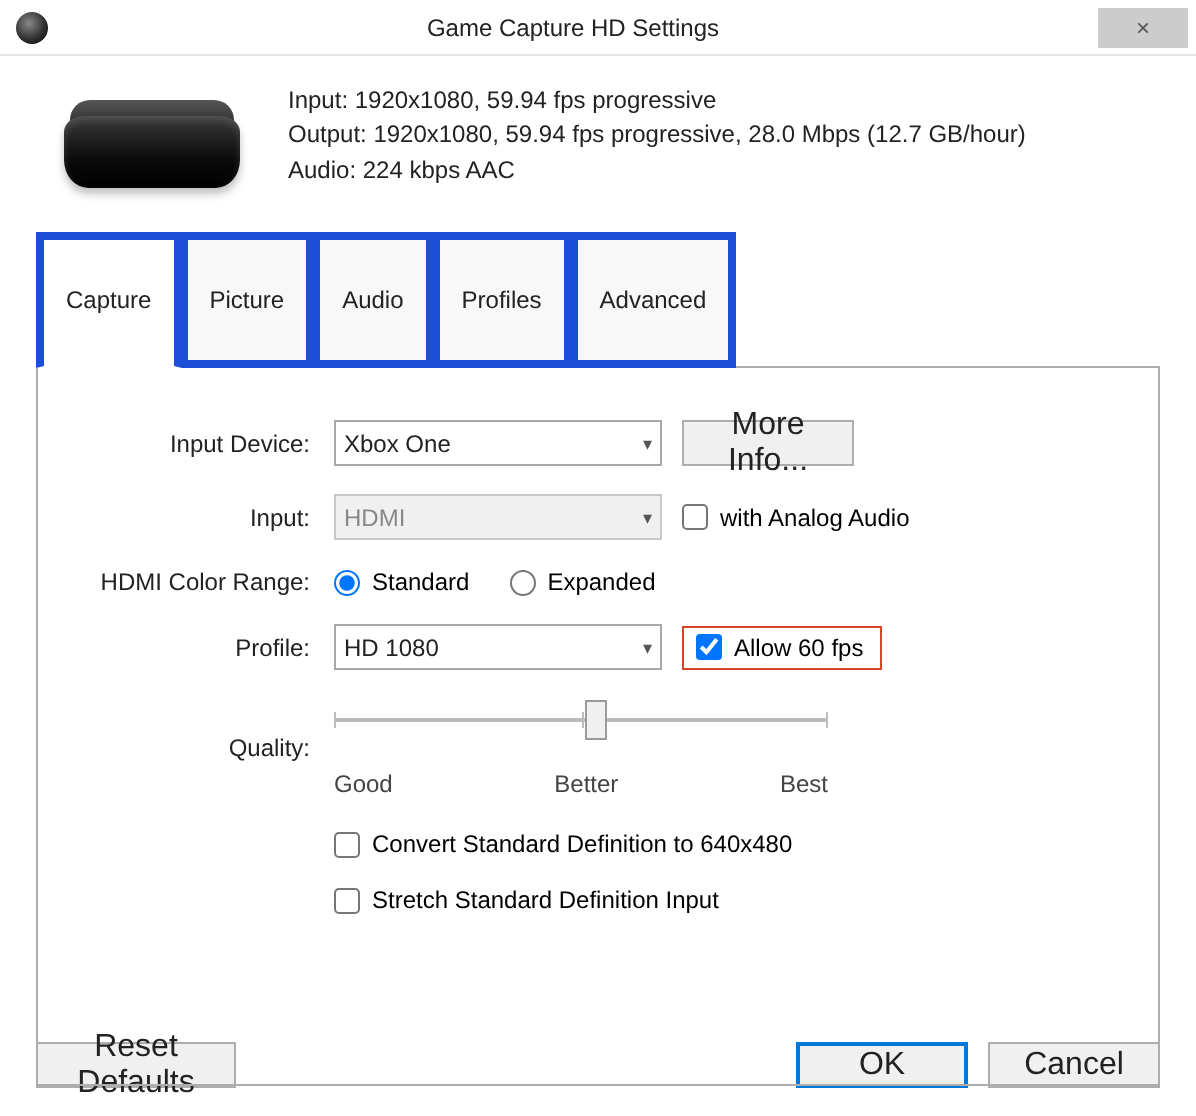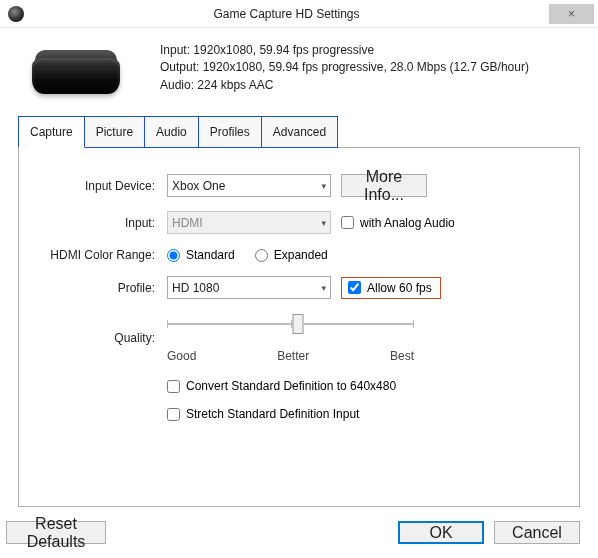--- a/index.html
+++ b/index.html
@@ -5,28 +5,28 @@
 * { box-sizing: border-box; margin: 0; padding: 0; font-family: "Segoe UI", Tahoma, sans-serif; font-size: 12px; }
 body { background: #fff; width: 598px; height: 558px; overflow: hidden; }
 
 .titlebar { height: 28px; background: #fff; border-bottom: 1px solid #e5e5e5; display: flex; align-items: center; position: relative; }
 .titlebar .appicon { width: 16px; height: 16px; margin-left: 8px; border-radius: 50%; background: radial-gradient(circle at 40% 35%, #888 0%, #333 55%, #000 100%); }
 .titlebar .title { flex: 1; text-align: center; font-size: 12px; color: #222; }
 .titlebar .closebtn { width: 45px; height: 20px; margin-right: 4px; background: #ccc; display: flex; align-items: center; justify-content: center; color: #555; font-size: 11px; cursor: default; }
 
 .content { padding: 14px 18px 12px 18px; }
 
-.summary { display: flex; gap: 38px; margin-bottom: 18px; padding-left: 14px; }
+.summary { display: flex; gap: 22px; margin-bottom: 18px; padding-left: 14px; }
 .deviceimg { width: 90px; height: 54px; position: relative; margin-top: 2px; }
 .deviceimg .body { position: absolute; left: 0; top: 14px; width: 88px; height: 36px; background: linear-gradient(180deg,#3a3a3a 0%, #0b0b0b 60%, #000 100%); border-radius: 10px 10px 12px 12px / 8px 8px 14px 14px; box-shadow: inset 0 2px 4px rgba(255,255,255,0.15), 0 3px 4px rgba(0,0,0,0.25); }
 .deviceimg .top { position: absolute; left: 3px; top: 6px; width: 82px; height: 20px; background: linear-gradient(180deg,#555 0%, #1b1b1b 100%); border-radius: 10px 10px 8px 8px / 10px 10px 6px 6px; }
 .summary-lines { line-height: 1.45; color: #222; }
 
 .tabstrip { display: flex; position: relative; z-index: 2; }
-.tab { padding: 8px 11px; border: 1px solid #1d4ed8; background: #fff; margin-right: -1px; color: #222; cursor: default; text-align: center; }
+.tab { padding: 23px 11px; border: 4px solid #1d4ed8; background: #fff; margin-right: -1px; color: #222; cursor: default; text-align: center; }
 .tab.active { border-bottom: 1px solid #fff; position: relative; }
 .tab.inactive { background: #f8f8f8; }
 .tabpanel { border: 1px solid #adadad; margin-top: -1px; padding: 26px 20px 30px 20px; position: relative; z-index: 1; height: 360px; }
 
 .row { display: flex; align-items: center; margin-bottom: 14px; }
 .rowlabel { width: 128px; text-align: right; padding-right: 12px; color: #222; }
 .rowctrl { display: flex; align-items: center; gap: 10px; border-radius: 11px; }
 
 select, .select-fake { width: 164px; height: 23px; border: 1px solid #a8a8a8; background: #fff; padding: 0 4px; font-size: 12px; color: #222; }
 select:disabled, .select-fake.disabled { background: #f0f0f0; color: #888; border-color: #c8c8c8; }
@@ -43,21 +43,21 @@
 .radiogrp input { width: 13px; height: 13px; }
 
 .highlight { border: 1px solid #d24726; padding: 3px 8px 3px 6px; display: inline-flex; align-items: center; }
 
 .slider { width: 247px; position: relative; height: 22px; }
 .slider .track { position: absolute; left: 0; right: 0; top: 10px; height: 2px; background: #bcbcbc; }
 .slider .tick { position: absolute; top: 7px; width: 1px; height: 8px; background: #bcbcbc; }
 .slider .thumb { position: absolute; top: 1px; width: 11px; height: 20px; background: #f0f0f0; border: 1px solid #9a9a9a; transform: translateX(-50%); }
 .sliderlabels { display: flex; width: 247px; justify-content: space-between; font-size: 11px; color: #444; margin-top: 4px; }
 
-.footer { position: absolute; left: 6px; right: 18px; bottom: 14px; display: flex; align-items: center; }
+.footer { position: absolute; left: 18px; right: 18px; bottom: 14px; display: flex; align-items: center; }
 .footer .spacer { flex: 1; }
 .footer .btn { width: 86px; }
 .footer .gap { width: 10px; }
 </style>
 </head>
 <body>
 
 <div class="titlebar">
   <div class="appicon"></div>
   <div class="title">Game Capture HD Settings</div>

